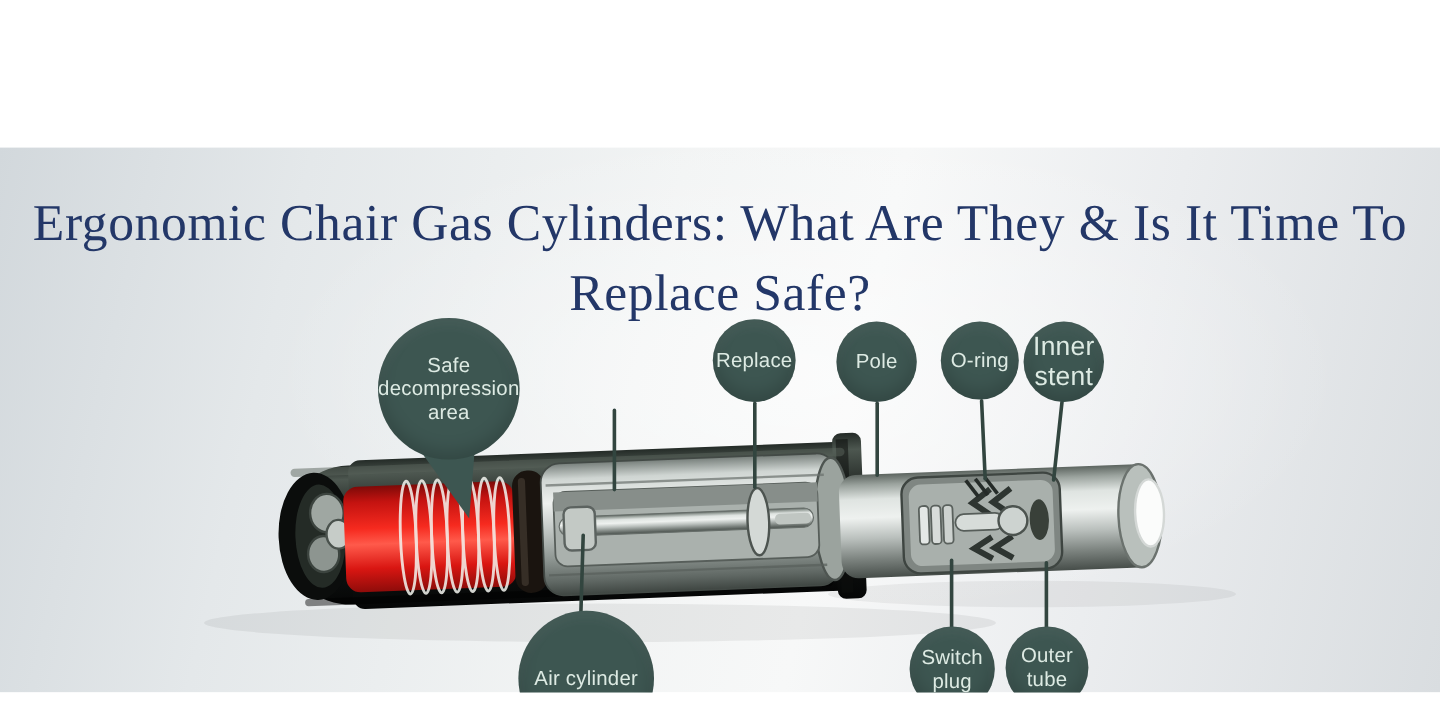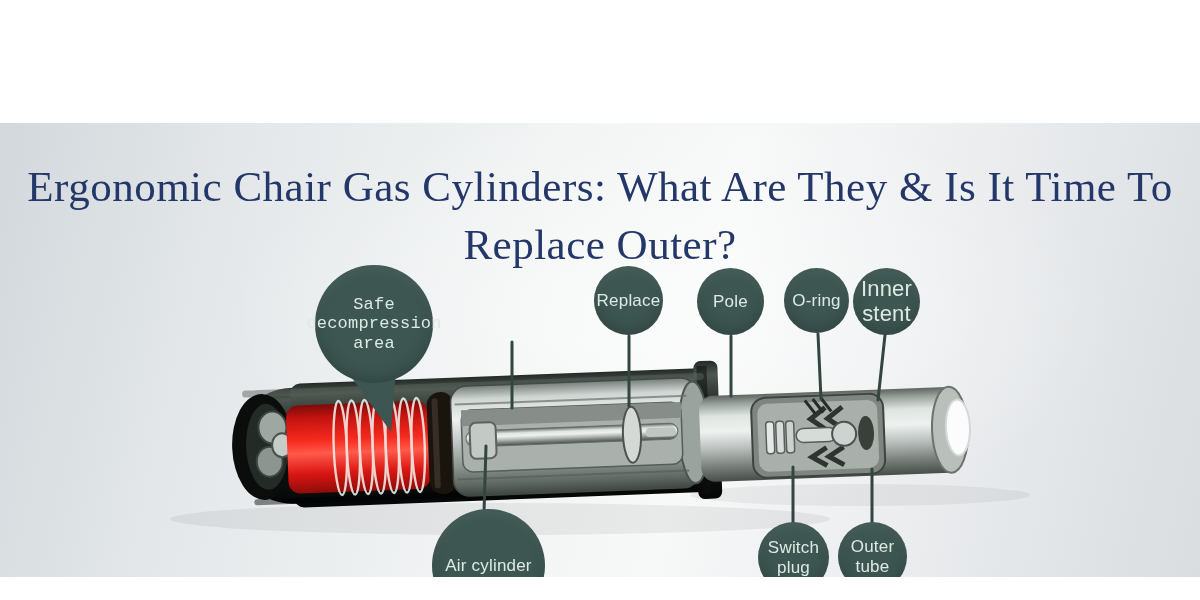--- a/index.html
+++ b/index.html
@@ -30,21 +30,21 @@
 <body>
 
 <div id="page">
 
   <div id="band-top" class="band"></div>
 
   <div id="hero">
 
     <h1 id="title">
       <span class="tline">Ergonomic Chair Gas Cylinders: What Are They &amp; Is It Time To</span>
-      <span class="tline">Replace Outer?</span>
+      <span class="tline">Replace Safe?</span>
     </h1>
 
     <svg id="diagram-svg" viewBox="0 0 1200 454" xmlns="http://www.w3.org/2000/svg">
       <defs>
         <linearGradient id="gDark" x1="0" y1="0" x2="0" y2="1">
           <stop offset="0" stop-color="#242b27"></stop>
             <stop offset=".1" stop-color="#4d5750"></stop>
           <stop offset=".3" stop-color="#272d29"></stop>
             <stop offset=".65" stop-color="#121614"></stop>
           <stop offset="1" stop-color="#050606"></stop>
@@ -152,21 +152,21 @@
         <line x1="731" y1="213" x2="731" y2="273"></line>
         <line x1="818" y1="211" x2="821" y2="276"></line>
         <line x1="885" y1="212" x2="878" y2="277"></line>
         <line x1="486" y1="323" x2="484" y2="390"></line>
         <line x1="793" y1="344" x2="793" y2="402"></line>
         <line x1="872" y1="346" x2="872" y2="401"></line>
       </g>
       <polygon points="349,251 396,247 391,309" fill="#3d5651"></polygon>
     </svg>
 
-    <div class="bubble fs17" style="left:315px;top:142px;width:118px;height:118px;font-family:Liberation Mono, monospace;">Safe
+    <div class="bubble fs17" style="left:315px;top:142px;width:118px;height:118px;">Safe
 decompression
 area</div>
     <div class="bubble fs17" style="left:594px;top:143px;width:69px;height:69px;">Replace</div>
     <div class="bubble fs17" style="left:784px;top:145px;width:65px;height:65px;">O-ring</div>
     <div class="bubble fs17" style="left:697px;top:145px;width:67px;height:67px;">Pole</div>
     <div class="bubble fs16" style="left:853px;top:145px;width:67px;height:67px;">Inner
 stent</div>
     <div class="bubble fs17" style="left:432px;top:386px;width:113px;height:113px;">Air cylinder</div>
     <div class="bubble fs17" style="left:758px;top:399px;width:71px;height:71px;">Switch
 plug</div>

